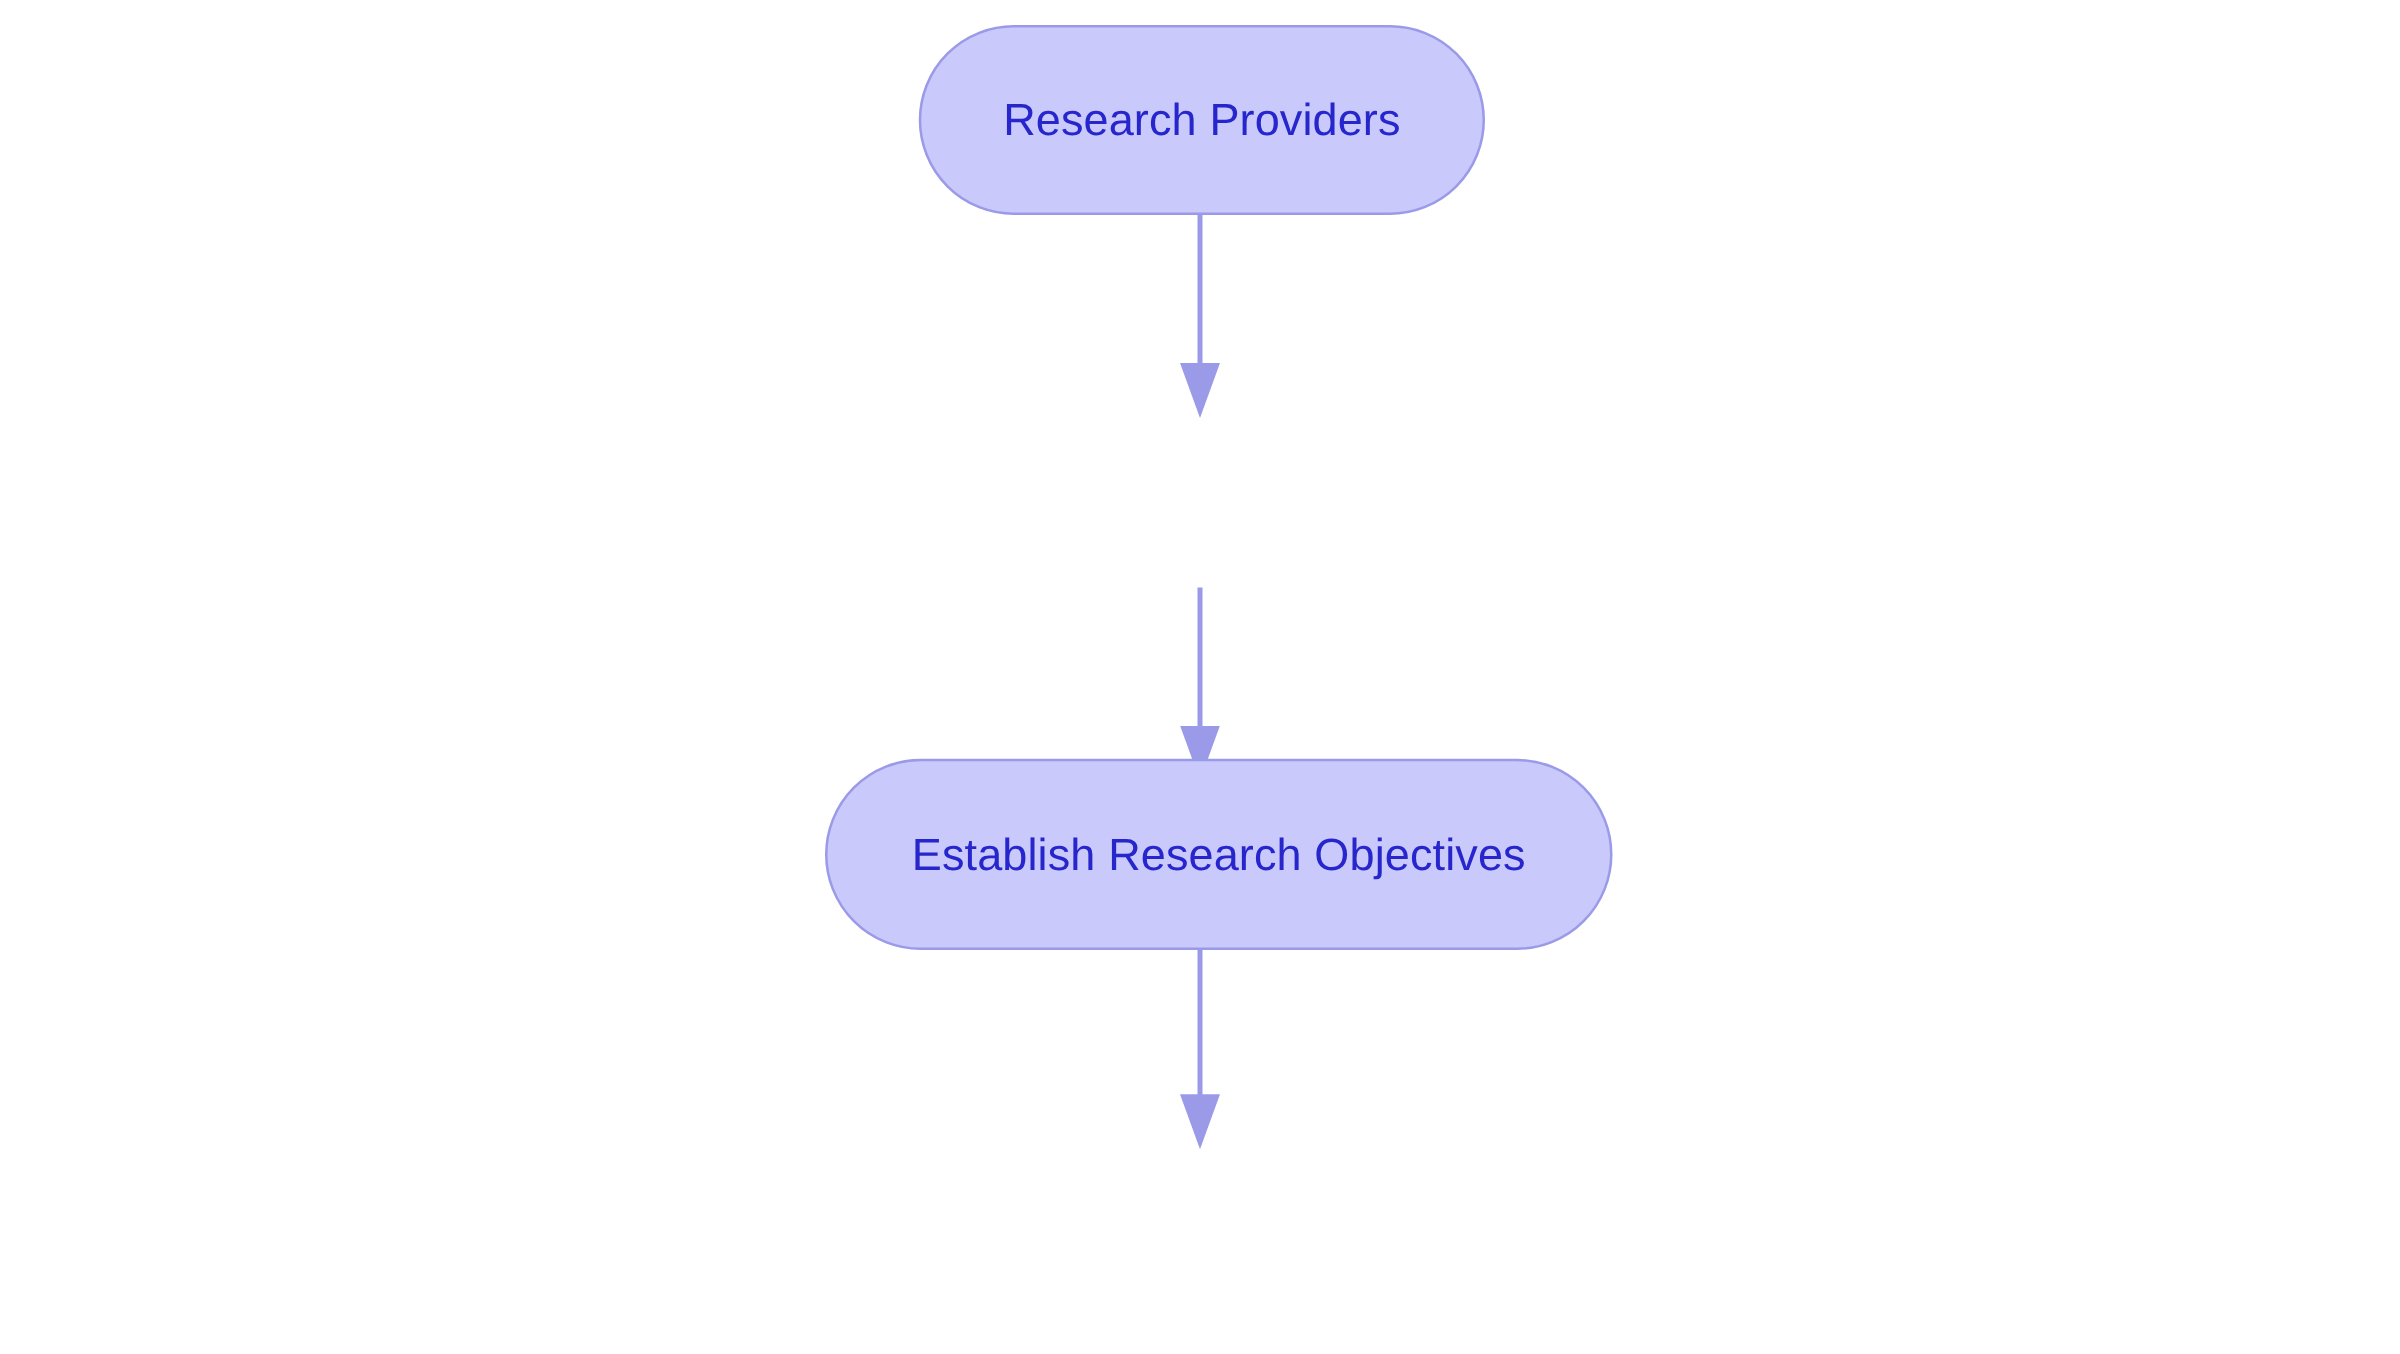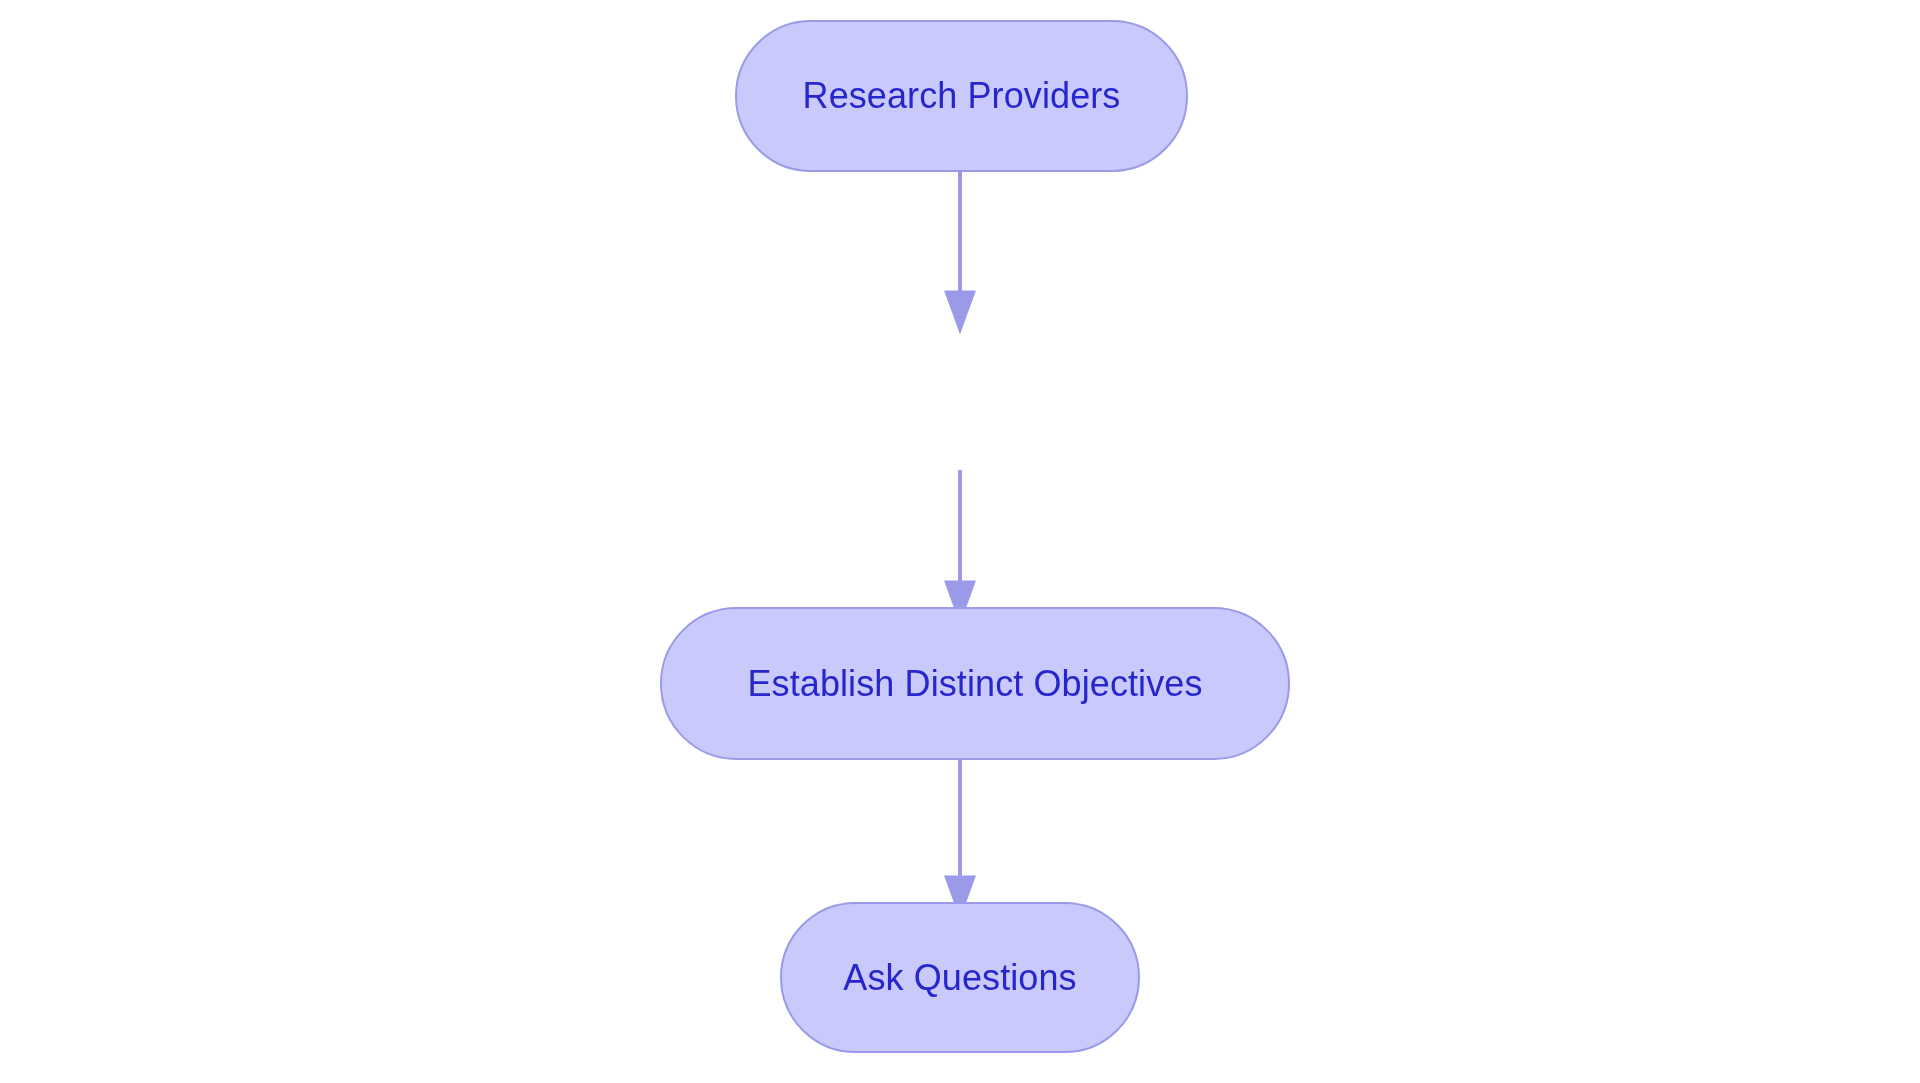--- a/index.html
+++ b/index.html
@@ -71,20 +71,17 @@
       <line class="flow-edge" x1="960" y1="760" x2="960" y2="877" stroke="#9a9ae8" stroke-width="4" marker-end="url(#arrowhead)"></line>
     </g>
   </svg>
 
   <div class="flow-node" id="node-1" style="left:735px; top:20px; width:453px; height:152px;">
     <span class="flow-node-label">Research Providers</span>
   </div>
 
 
   <div class="flow-node" id="node-3" style="left:660px; top:607px; width:630px; height:153px;">
-    <span class="flow-node-label">Establish Distinct Objectives</span>
+    <span class="flow-node-label">Establish Research Objectives</span>
   </div>
 
-  <div class="flow-node" id="node-4" style="left:780px; top:902px; width:360px; height:151px;">
-    <span class="flow-node-label">Ask Questions</span>
-  </div>
 
 </div>
 
 </body></html>

